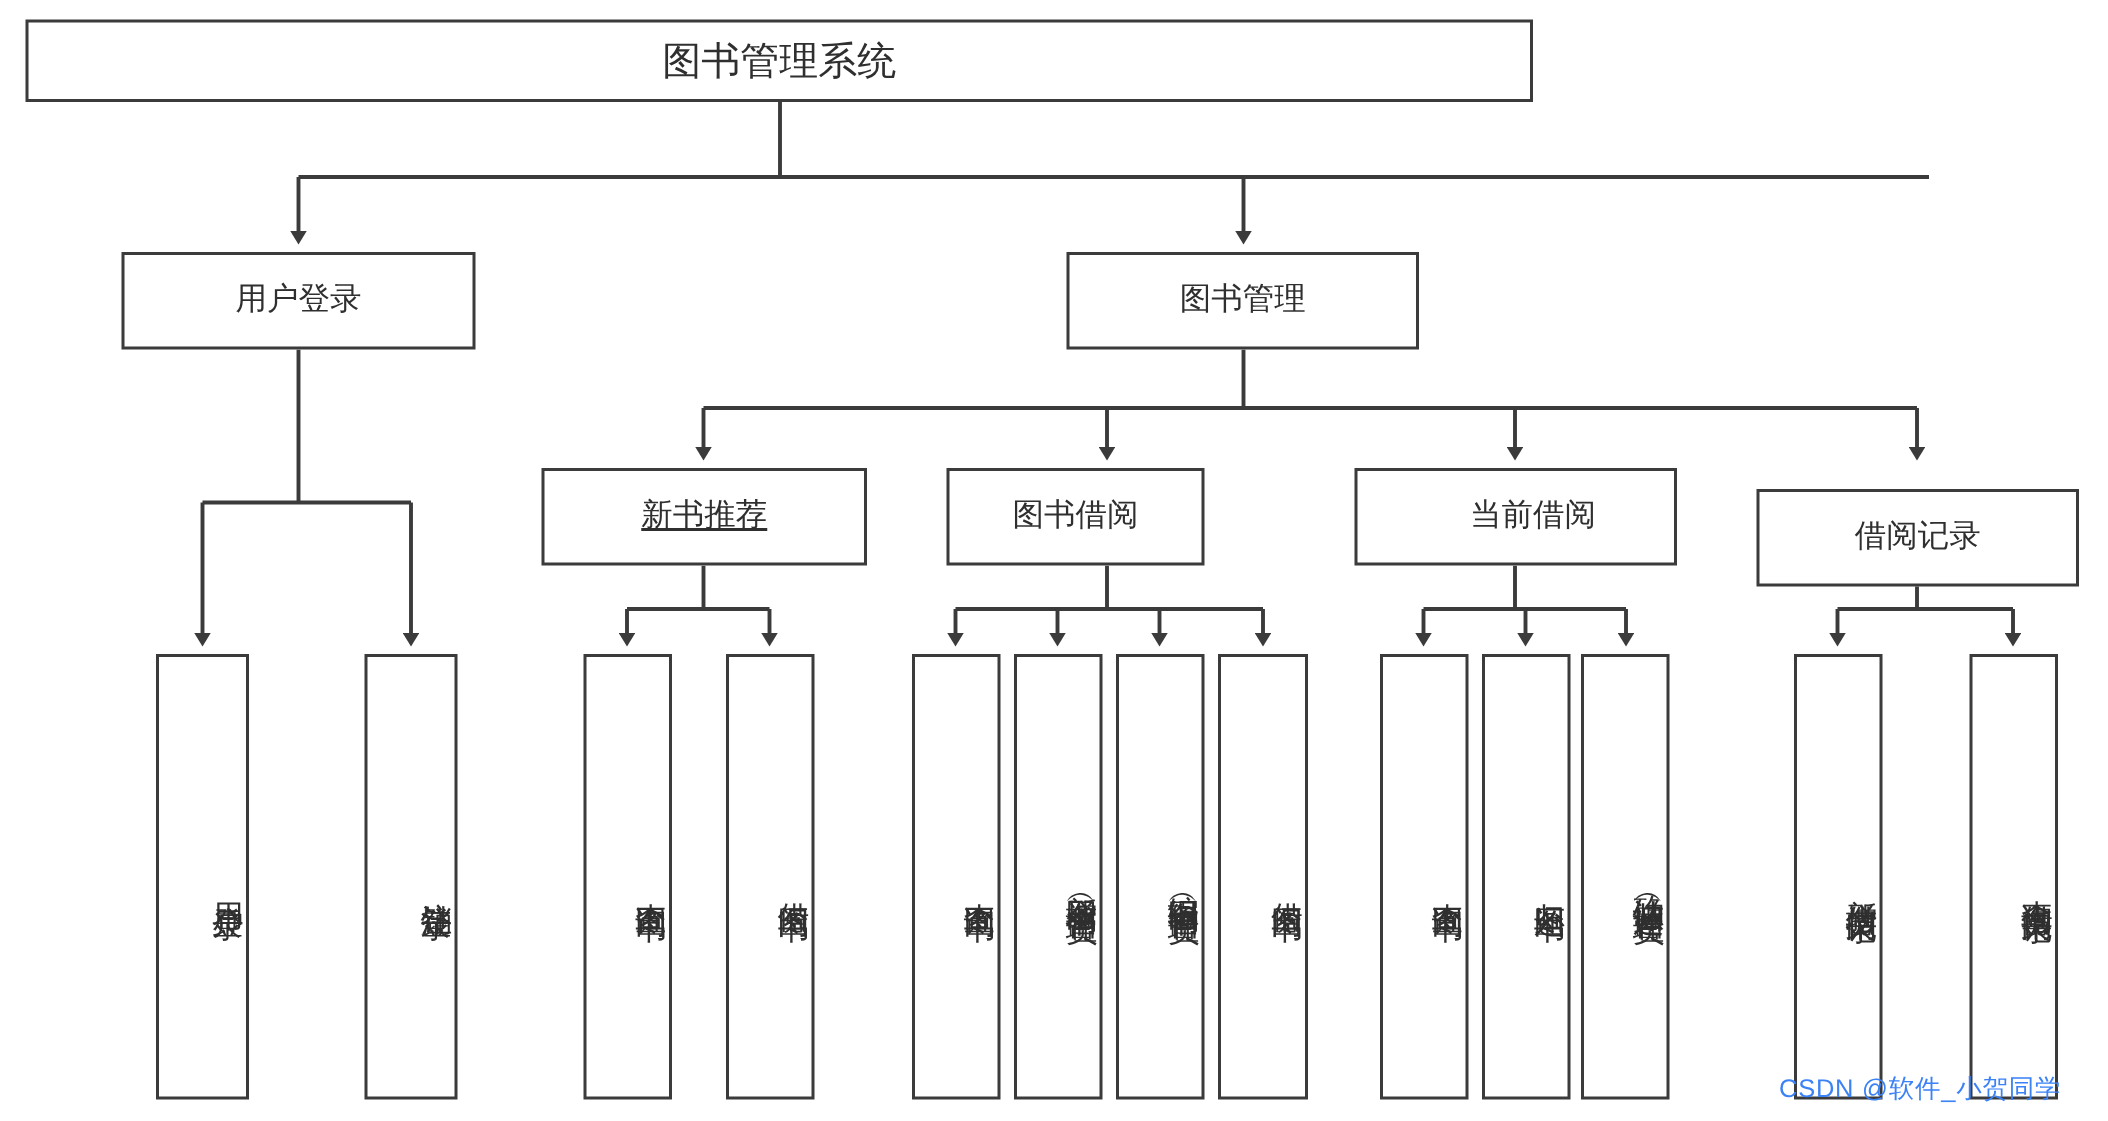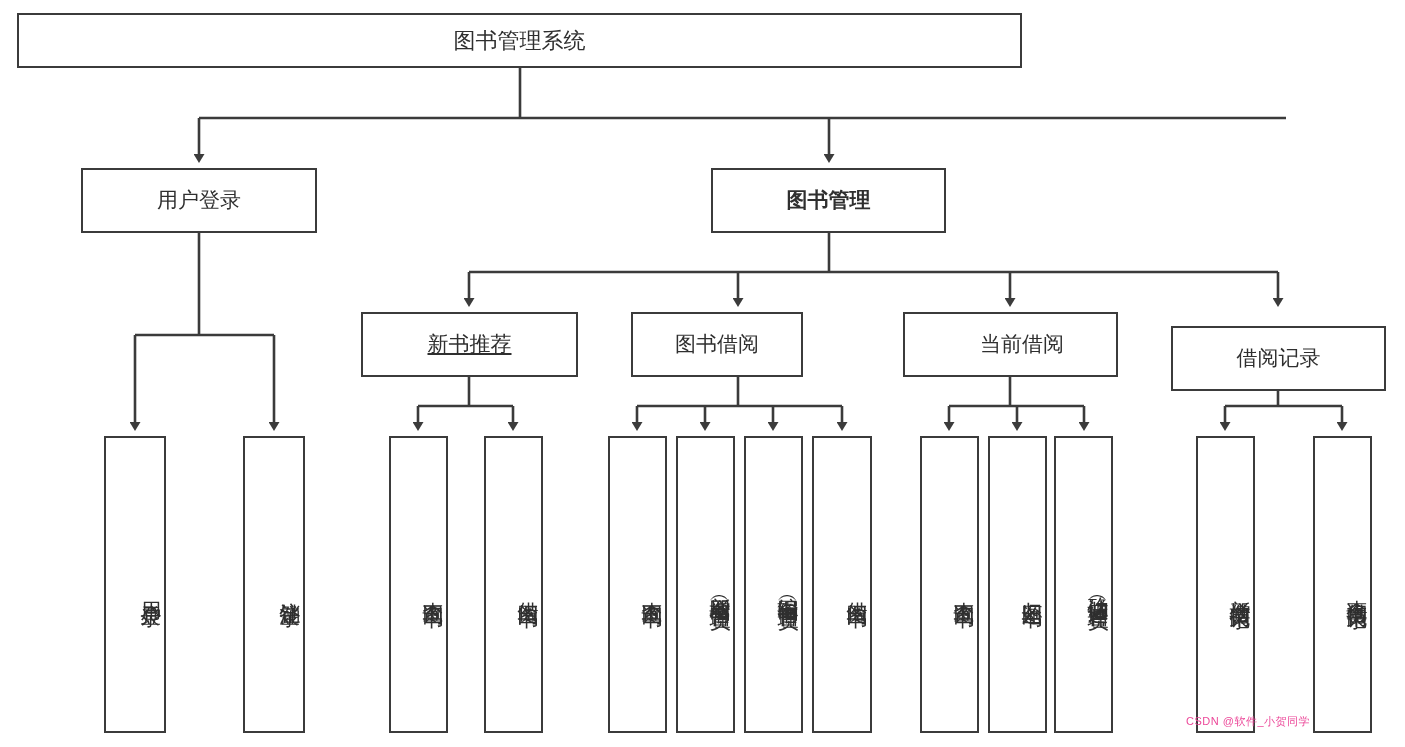--- a/index.html
+++ b/index.html
@@ -34,43 +34,43 @@
     display: flex;
     align-items: center;
     justify-content: center;
     text-align: center;
     line-height: 1.25;
   }
   .node.h {
     font-size: 21px;
   }
   .node.root {
-    font-size: 22px;
+    font-size: 26px;
   }
   .node.v {
     font-size: 21px;
     writing-mode: vertical-rl;
     text-orientation: upright;
     letter-spacing: 2px;
     align-items: flex-start;
     justify-content: center;
     padding-top: 8px;
   }
   .node.v .vtext {
     writing-mode: vertical-rl;
     text-orientation: upright;
     display: block;
     white-space: nowrap;
   }
   .watermark {
     position: absolute;
     left: 1186px;
     top: 714px;
-    font-size: 11px;
-    color: #ec4899;
+    font-size: 17px;
+    color: #3b82f6;
     white-space: nowrap;
     letter-spacing: 0.5px;
   }
 </style>
 </head>
 <body>
 
 <div id="canvas">
 
   <svg class="wires" viewBox="0 0 1405 747" xmlns="http://www.w3.org/2000/svg">
@@ -123,21 +123,21 @@
     </g>
   </svg>
 
   <div class="node root" style="left:17px; top:13px; width:1005px; height:55px;">
     <span>图书管理系统</span>
   </div>
 
   <div class="node h" style="left:81px; top:168px; width:236px; height:65px;">
     <span>用户登录</span>
   </div>
-  <div class="node h" style="left:711px; top:168px; width:235px; height:65px;font-weight:bold;">
+  <div class="node h" style="left:711px; top:168px; width:235px; height:65px;">
     <span>图书管理</span>
   </div>
 
   <div class="node h" style="left:361px; top:312px; width:217px; height:65px;text-decoration:underline;">
     <span>新书推荐</span>
   </div>
   <div class="node h" style="left:631px; top:312px; width:172px; height:65px;">
     <span>图书借阅</span>
   </div>
   <div class="node h" style="left:903px; top:312px; width:215px; height:65px;padding-left:23px;">

